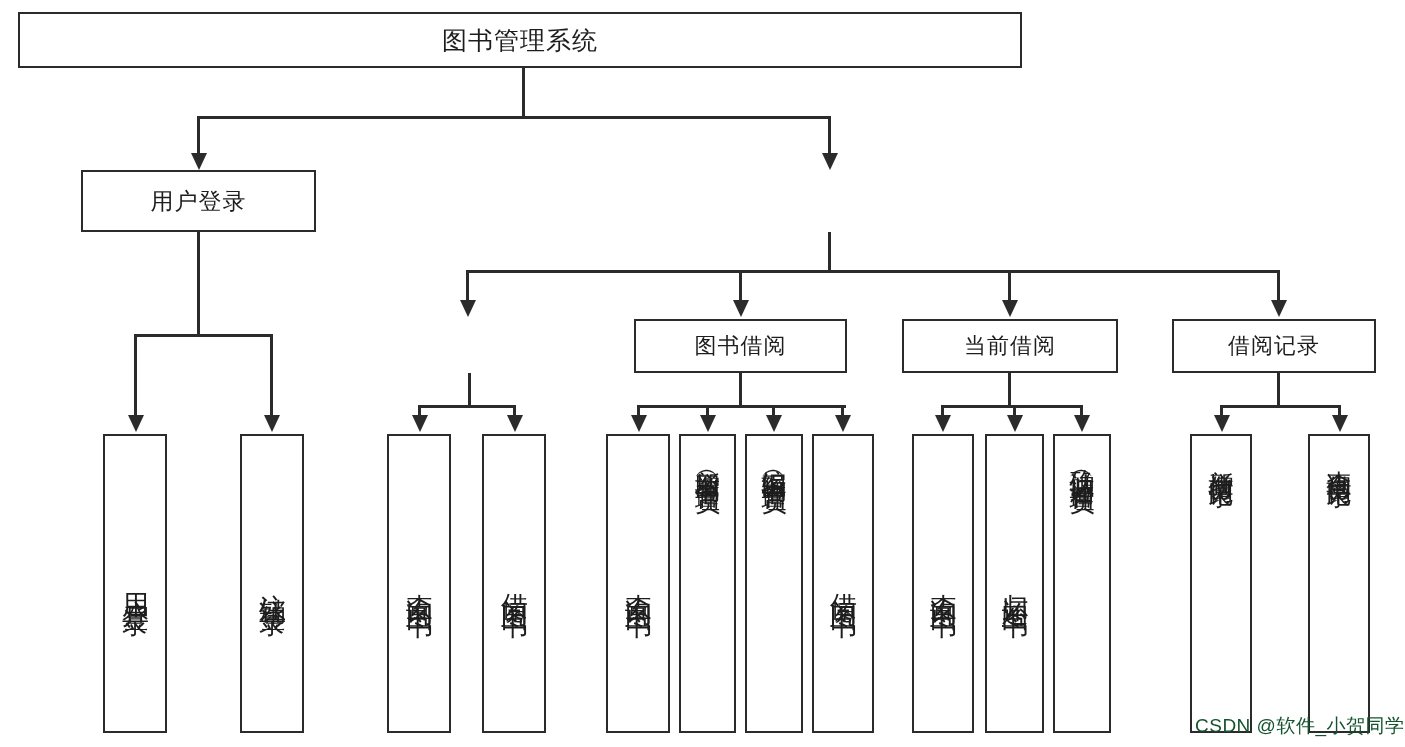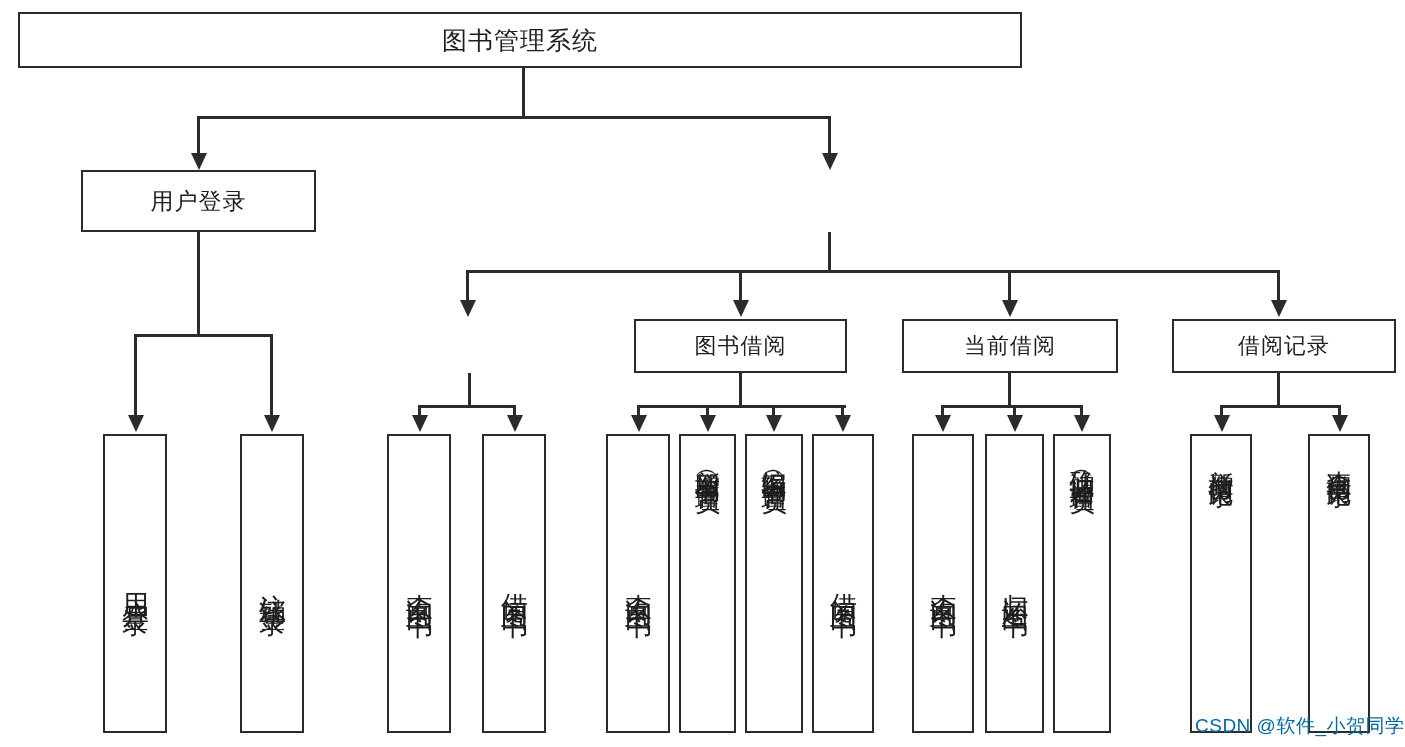--- a/index.html
+++ b/index.html
@@ -61,21 +61,21 @@
     position:absolute;
     width:0;height:0;
     border-left:8px solid transparent;
     border-right:8px solid transparent;
     border-top:17px solid #2b2b2b;
   }
   
   #watermark{
     position:absolute;
     font-size:19px;
-    color:#0369a1;
+    color:#14532d;
     letter-spacing:0.5px;
     white-space:nowrap;
     user-select:none;
   }
 </style>
 </head>
 <body>
 
 <div id="canvas">
 
@@ -86,21 +86,21 @@
   <div class="node lvl2" style="left:81px;top:170px;width:235px;height:62px;">
     <span class="label">用户登录</span>
   </div>
 
   <div class="node lvl3" style="left:634px;top:319px;width:213px;height:54px;">
     <span class="label">图书借阅</span>
   </div>
   <div class="node lvl3" style="left:902px;top:319px;width:216px;height:54px;">
     <span class="label">当前借阅</span>
   </div>
-  <div class="node lvl3" style="left:1172px;top:319px;width:224px;height:54px;justify-content:center;">
+  <div class="node lvl3" style="left:1172px;top:319px;width:204px;height:54px;justify-content:center;">
     <span class="label">借阅记录</span>
   </div>
 
   <div class="node leaf mid" style="left:103px;top:434px;width:64px;height:299px;">
     <span class="label">用户登录</span>
   </div>
   <div class="node leaf mid" style="left:240px;top:434px;width:64px;height:299px;">
     <span class="label">注销登录</span>
   </div>
 

